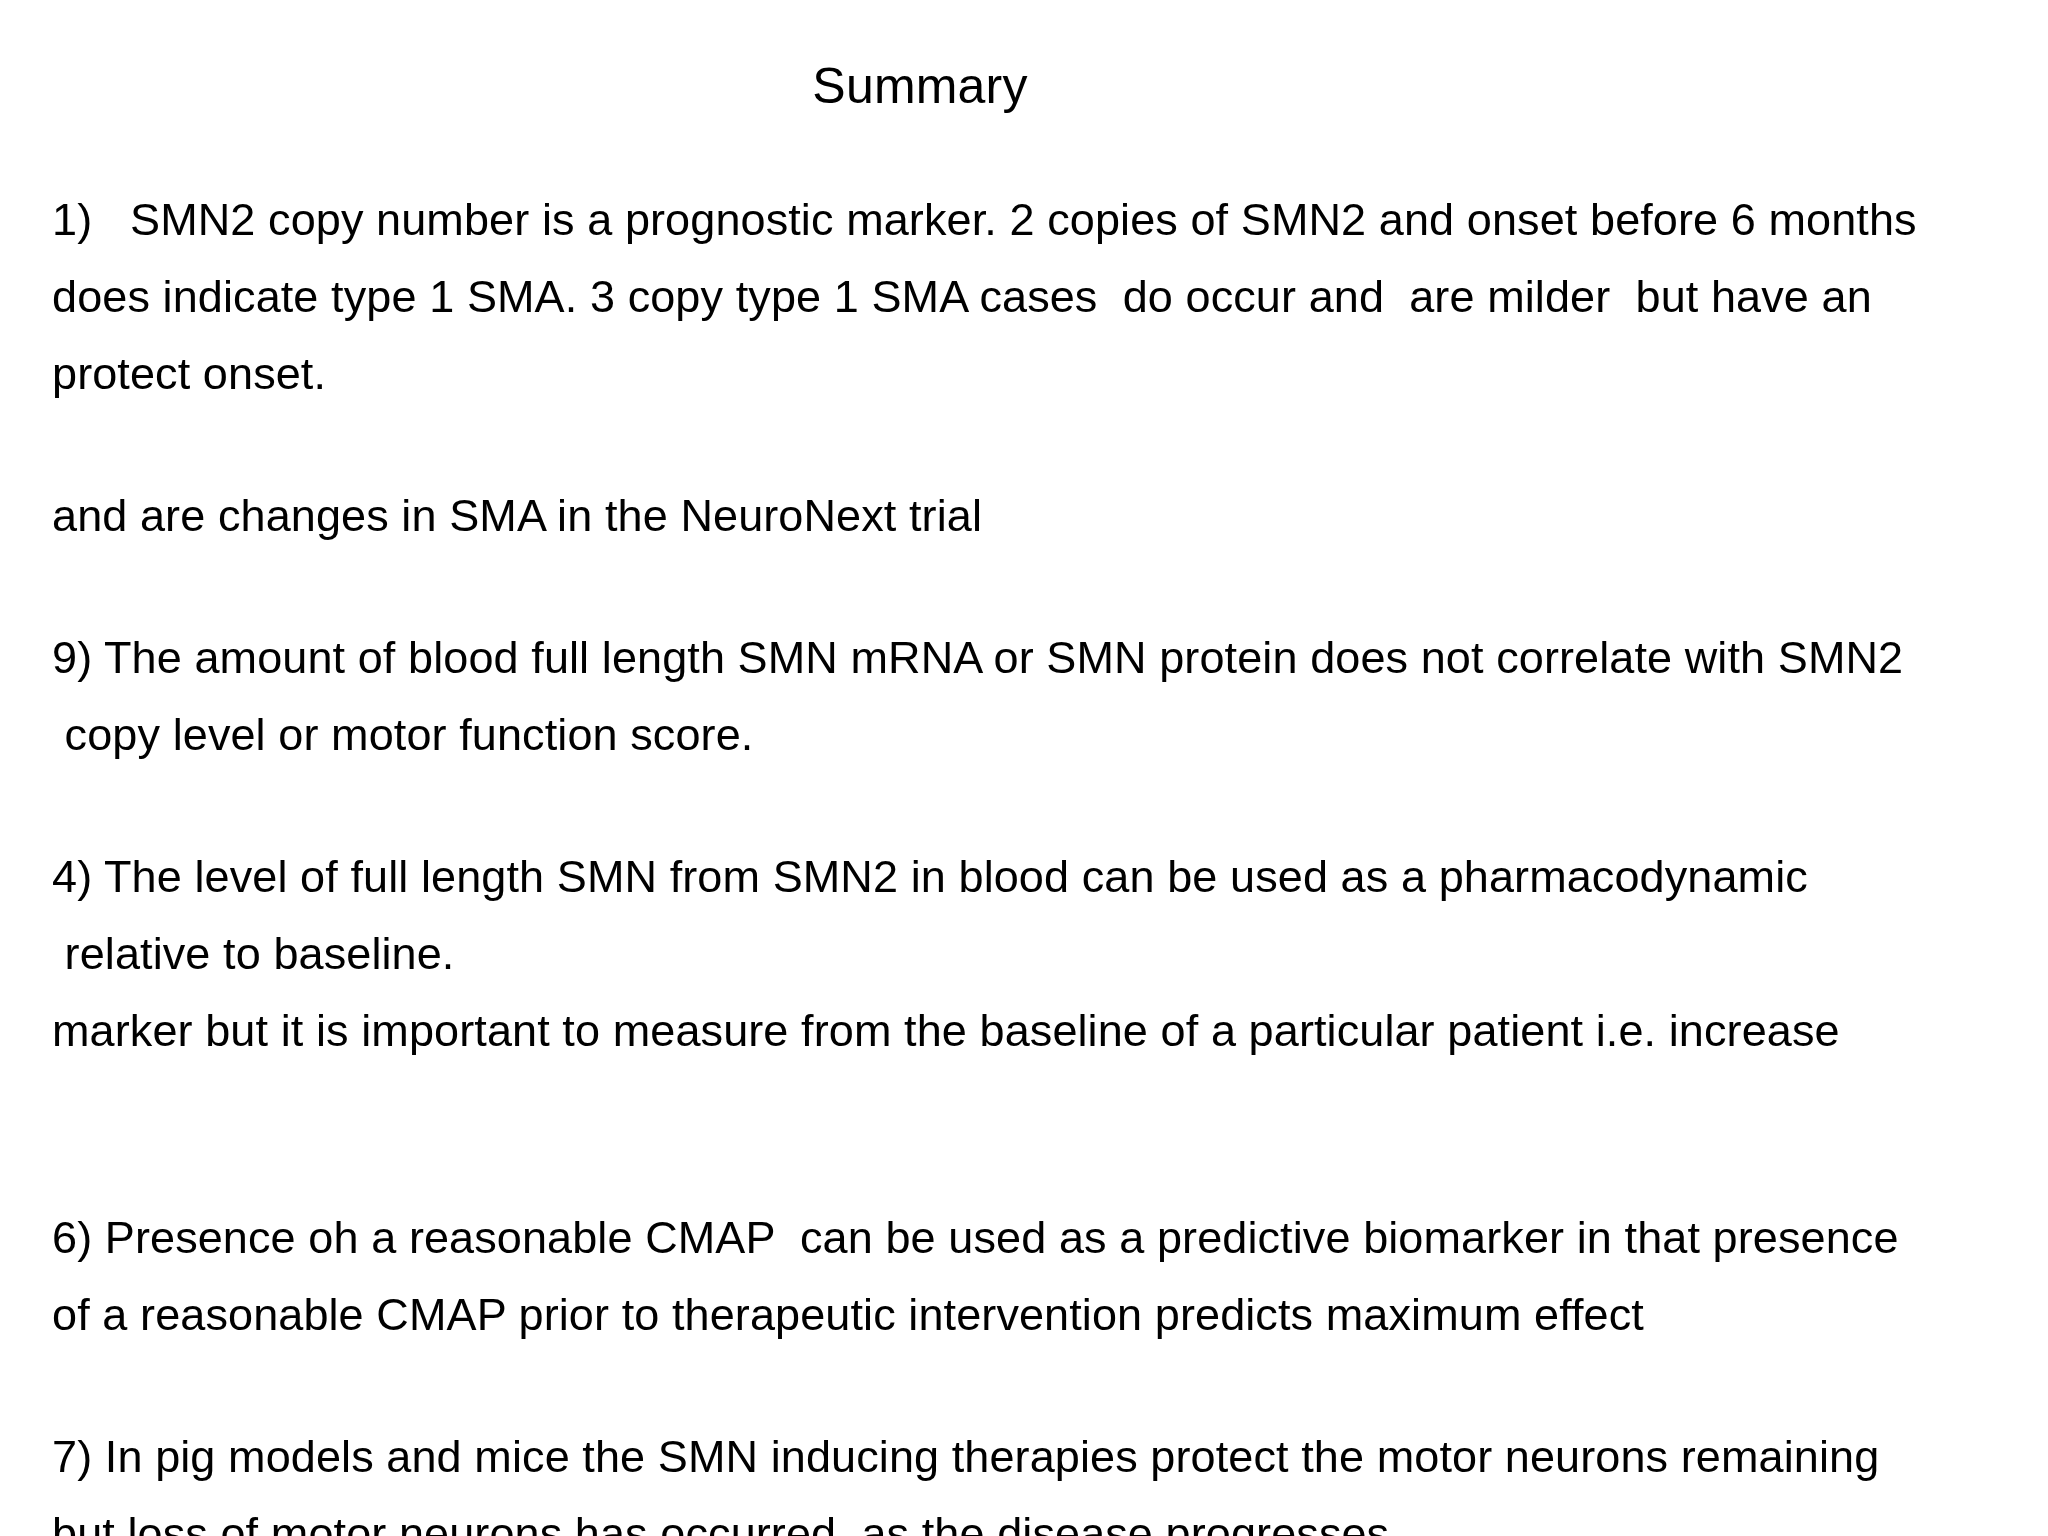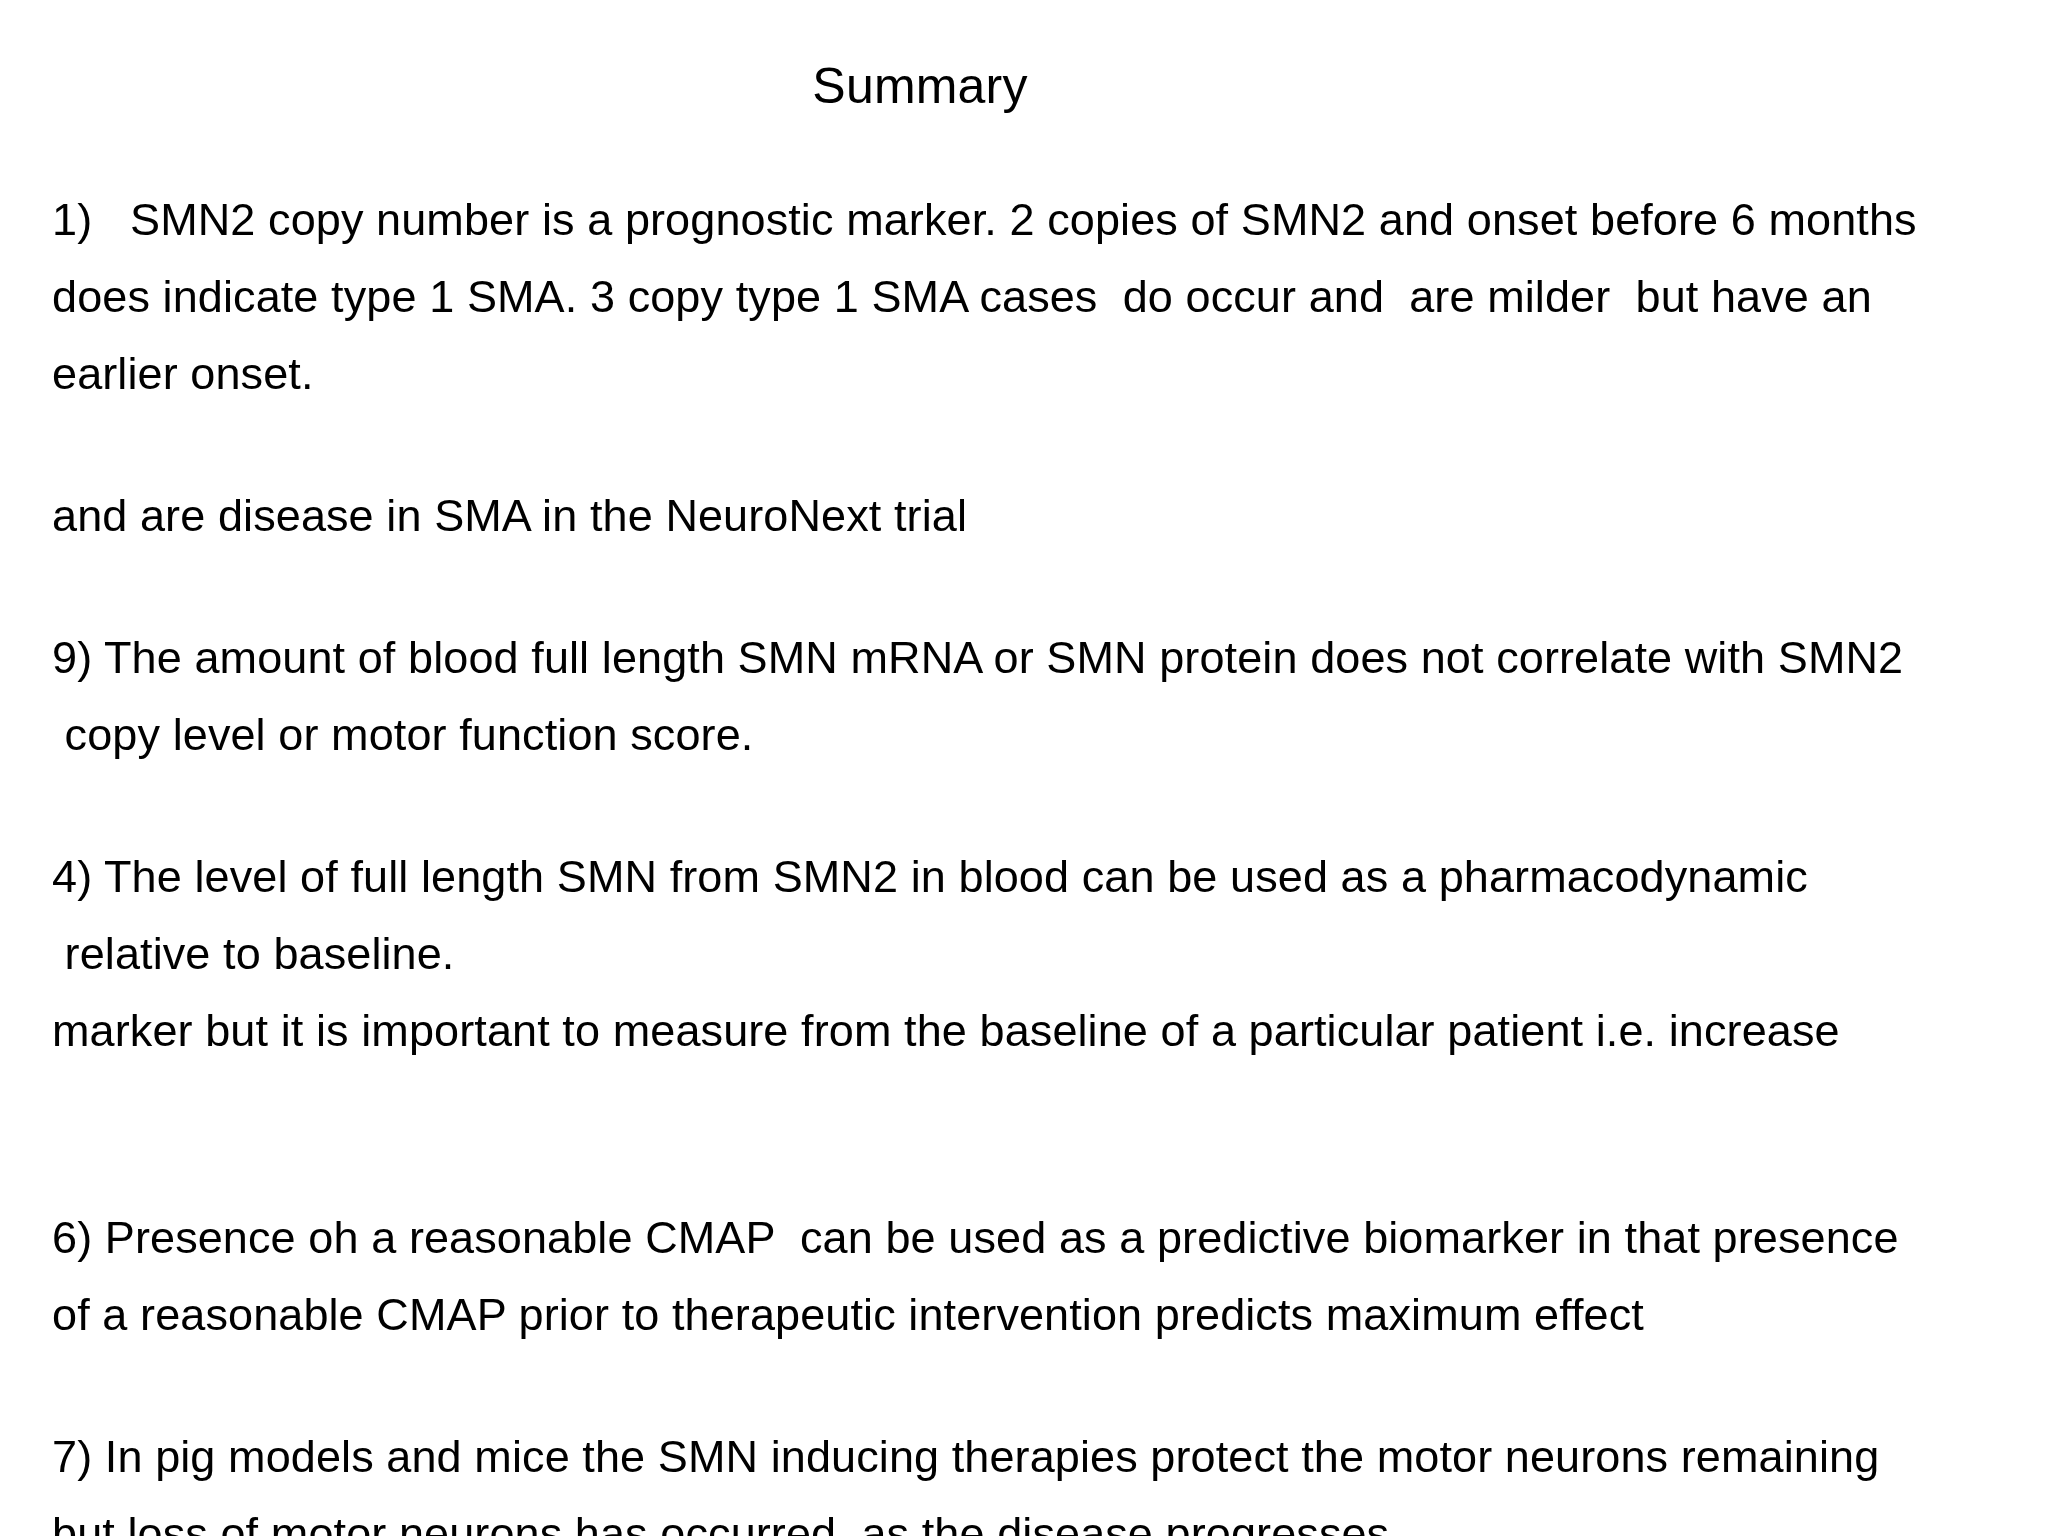--- a/index.html
+++ b/index.html
@@ -69,26 +69,26 @@
 
 <div class="slide">
 
   <div class="slide-title">Summary</div>
 
   <div class="body-block">
 
     <div class="para">
       <span class="ln">1)   SMN2 copy number is a prognostic marker. 2 copies of SMN2 and onset before 6 months</span>
       <span class="ln">does indicate type 1 SMA. 3 copy type 1 SMA cases  do occur and  are milder  but have an</span>
-      <span class="ln">earlier onset.</span>
+      <span class="ln">protect onset.</span>
     </div>
     <div class="para-gap"></div>
 
     <div class="para">
-      <span class="ln">and are disease in SMA in the NeuroNext trial</span>
+      <span class="ln">and are changes in SMA in the NeuroNext trial</span>
     </div>
     <div class="para-gap"></div>
 
     <div class="para">
       <span class="ln">9) The amount of blood full length SMN mRNA or SMN protein does not correlate with SMN2</span>
       <span class="ln"> copy level or motor function score.</span>
     </div>
     <div class="para-gap"></div>
 
     <div class="para">

